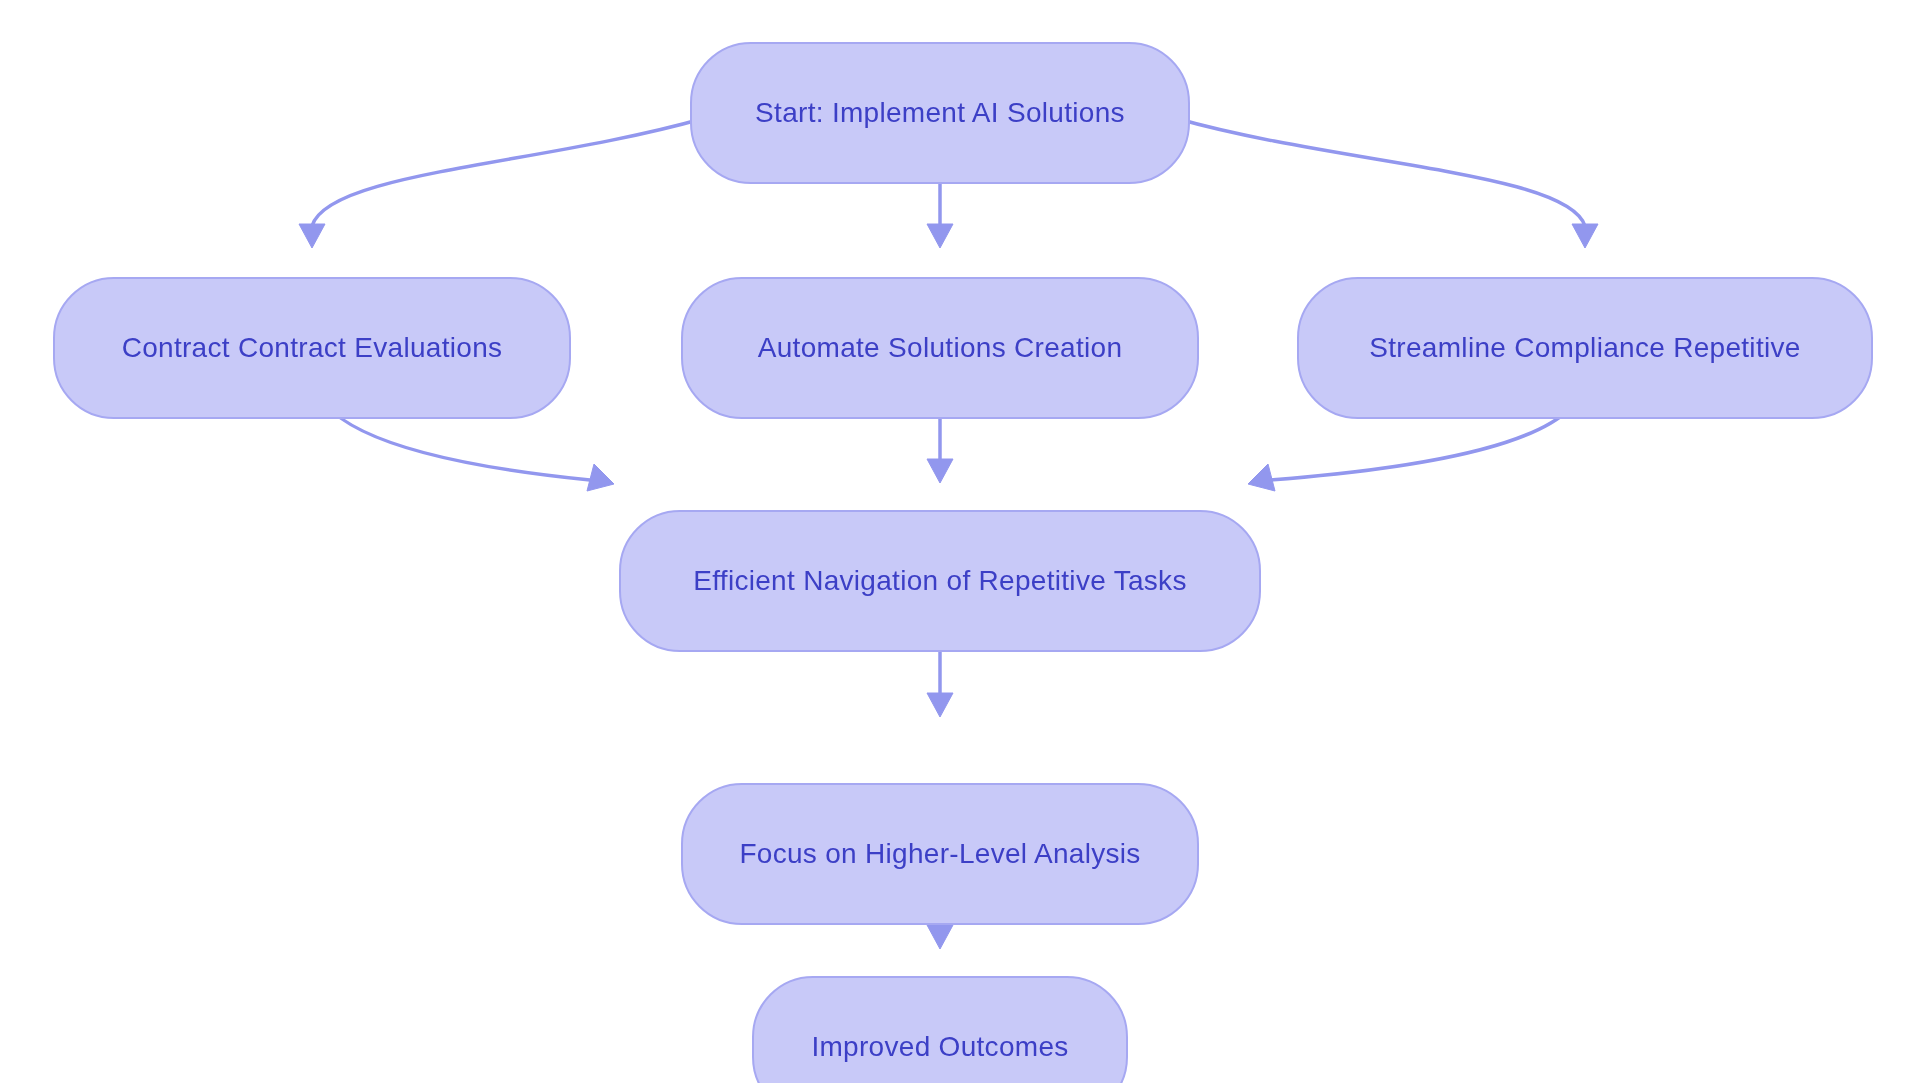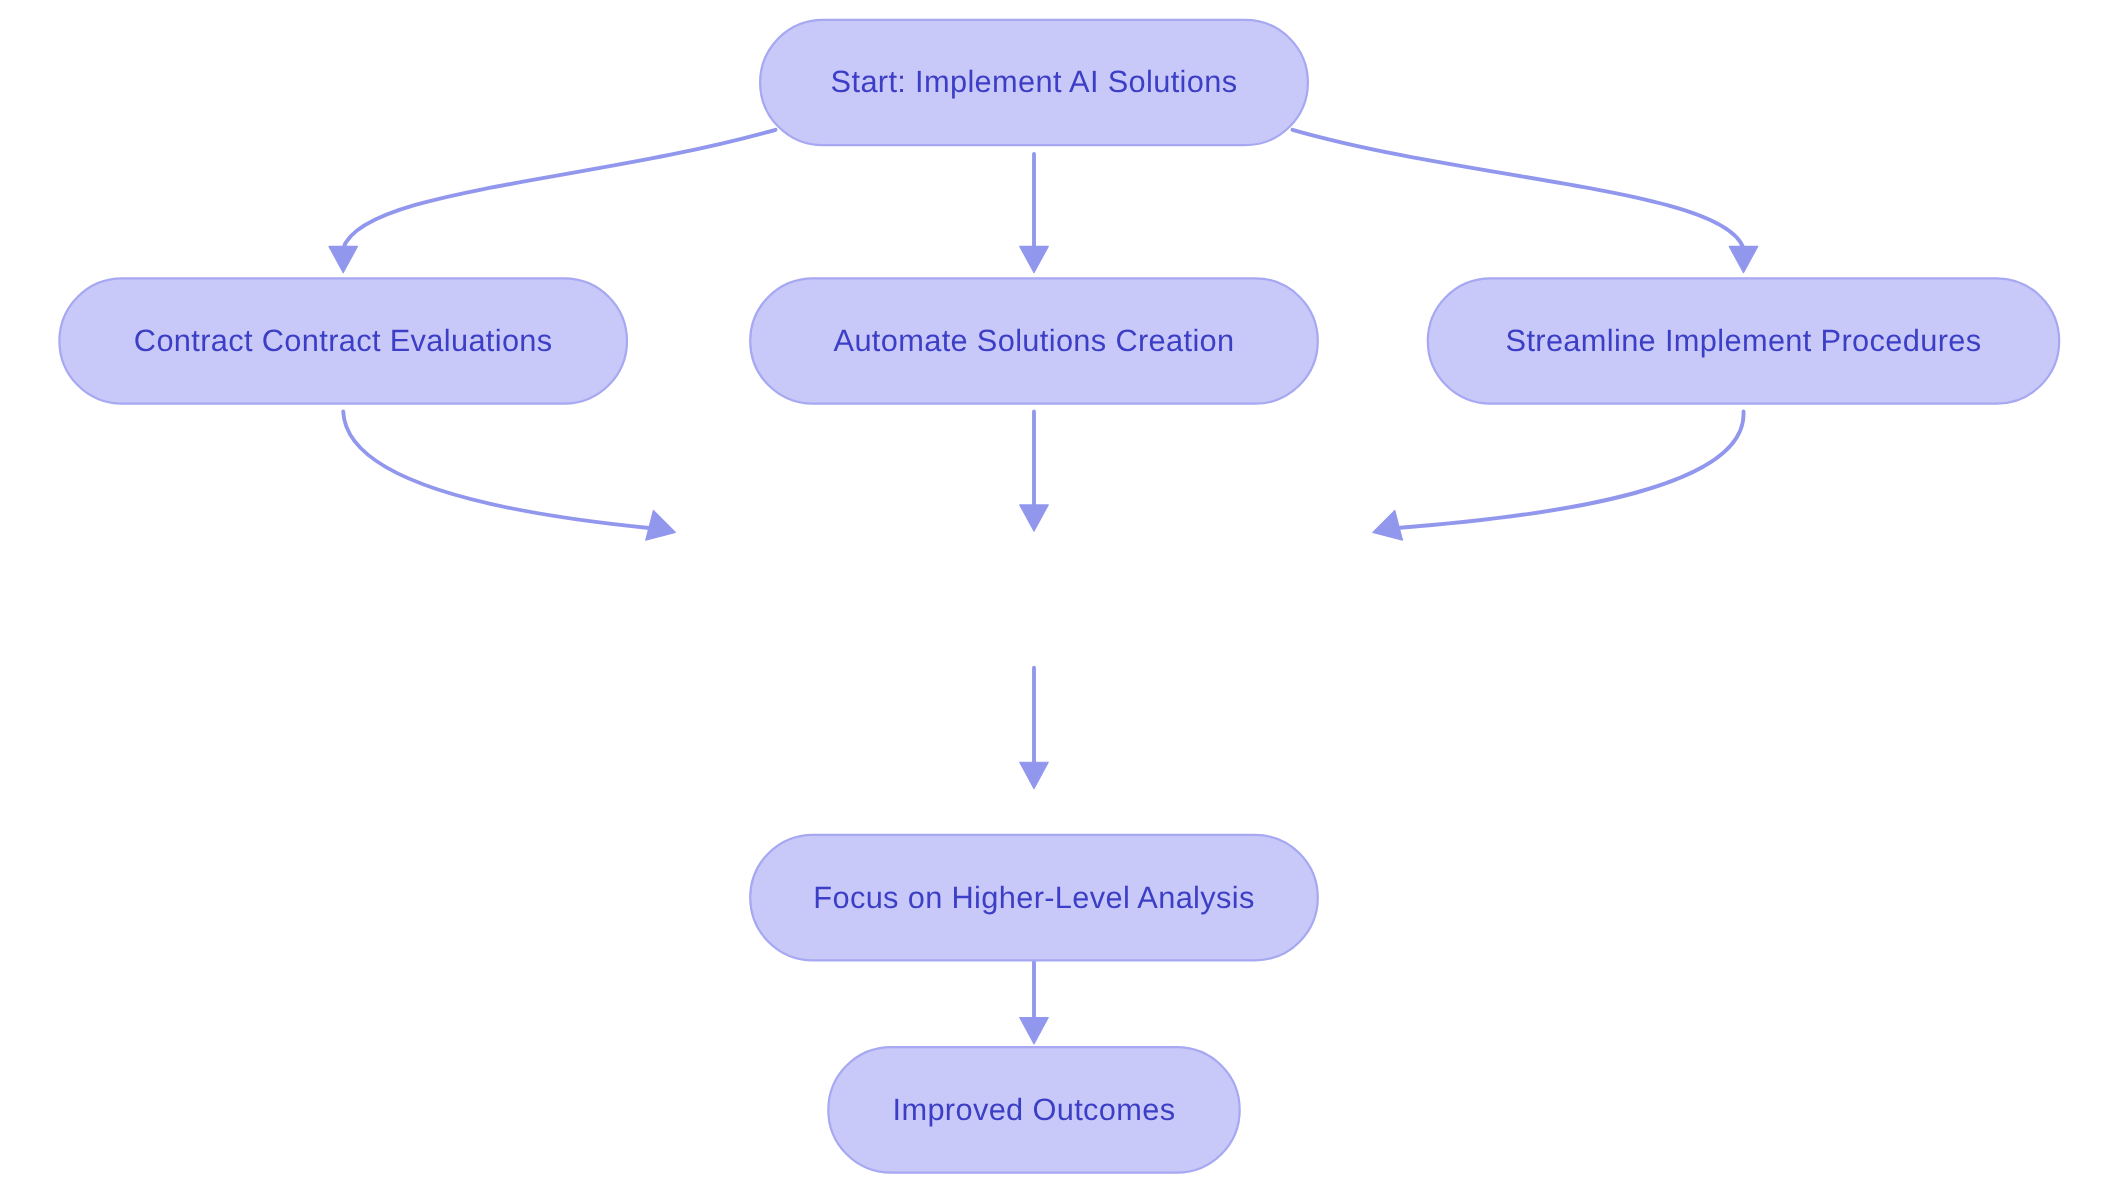--- a/index.html
+++ b/index.html
@@ -31,32 +31,33 @@
     stroke-linecap:round;
   }
   .edges polygon{
     fill:var(--edge);
     stroke:var(--edge);
     stroke-width:1;
     stroke-linejoin:round;
   }
   .node{
     position:absolute;
-    height:116px;
+    height:142px;
     background:var(--node-fill);
     border:2px solid var(--node-border);
     border-radius:61px;
     display:flex;
     align-items:center;
     justify-content:center;
     color:var(--node-text);
     font-size:28px;
     letter-spacing:0.3px;
     white-space:nowrap;
     text-align:center;
+    margin-top:25px;
   }
 </style>
 </head>
 <body>
 
 <div class="canvas">
 
   <svg class="edges" viewBox="0 0 1920 1083" aria-hidden="true">
 
     <path d="M 705,118 C 540,165 328,172 312,226"></path>
@@ -90,23 +91,26 @@
 
   <div class="node" style="left:53px;top:252px;width:518px">
     <span>Contract Contract Evaluations</span>
   </div>
 
   <div class="node" style="left:681px;top:252px;width:518px">
     <span>Automate Solutions Creation</span>
   </div>
 
   <div class="node" style="left:1297px;top:252px;width:576px">
-    <span>Streamline Implement Procedures</span>
+    <span>Streamline Compliance Repetitive</span>
   </div>
 
+  <div class="node" style="left:619px;top:485px;width:642px">
+    <span>Efficient Navigation of Repetitive Tasks</span>
+  </div>
 
   <div class="node" style="left:681px;top:758px;width:518px">
     <span>Focus on Higher-Level Analysis</span>
   </div>
 
   <div class="node" style="left:752px;top:951px;width:376px">
     <span>Improved Outcomes</span>
   </div>
 
 </div>

